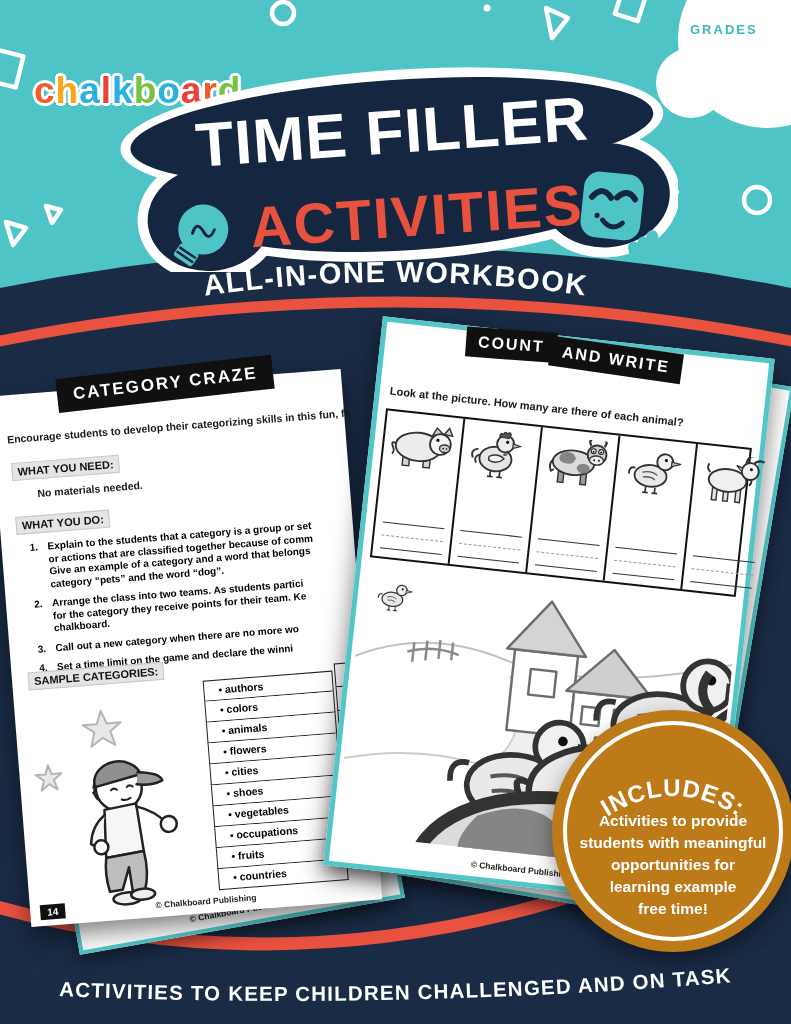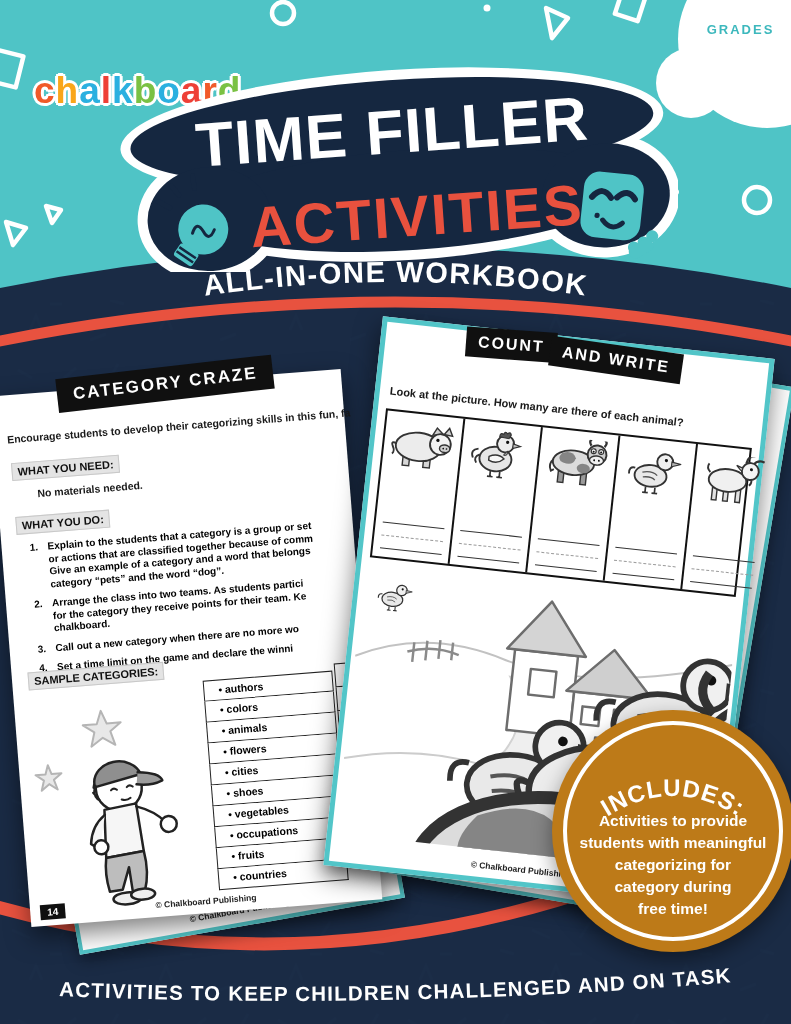--- a/index.html
+++ b/index.html
@@ -10,21 +10,21 @@
   
   .logo{position:absolute;left:34px;top:22px;font-size:37px;font-weight:bold;
     letter-spacing:1px;white-space:nowrap;
     text-shadow:3px 0 0 #fff,-3px 0 0 #fff,0 3px 0 #fff,0 -3px 0 #fff,
       2px 2px 0 #fff,-2px 2px 0 #fff,2px -2px 0 #fff,-2px -2px 0 #fff;margin-top:48px;}
   
   .grades-blob{position:absolute;left:678px;top:-50px;width:178px;height:178px;
     background:#fff;border-radius:50%;}
   .grades-bump{position:absolute;left:656px;top:48px;width:70px;height:70px;
     background:#fff;border-radius:50%;}
-  .grades-label{position:absolute;left:690px;top:22px;width:101px;text-align:center;
+  .grades-label{position:absolute;left:690px;top:22px;width:101px;text-align:left;
     color:#3db8bd;font-size:13px;font-weight:bold;letter-spacing:2px;}
   .grades-value{position:absolute;left:690px;top:36px;width:101px;text-align:center;
     color:#45bec2;font-size:46px;font-weight:bold;}
   
   .sheet-back{position:absolute;background:#fff;border:4px solid #52c5c8;
     box-shadow:0 6px 16px rgba(0,0,0,.4);}
   .page{position:absolute;background:#fff;box-shadow:0 10px 24px rgba(0,0,0,.5);}
   .page-left{left:10px;top:382px;width:352px;height:532px;transform:rotate(-4.5deg);z-index:3;}
   .page-right{left:352px;top:336px;width:394px;height:552px;transform:rotate(6.2deg);
     border:5px solid #52c5c8;z-index:5;}
@@ -456,19 +456,19 @@
       <defs>
           <path id="incPath" d="M42,116 Q121,56 200,116"></path>
         </defs>
       <text font-size="24" font-weight="bold" fill="#ffffff" letter-spacing="1">
         <textPath href="#incPath" startOffset="50%" text-anchor="middle">INCLUDES:</textPath>
       </text>
     </svg>
     <div class="includes-body">
       <div>Activities to provide</div>
       <div>students with meaningful</div>
-      <div>categorizing for</div>
-      <div>category during</div>
+      <div>opportunities for</div>
+      <div>learning example</div>
       <div>free time!</div>
     </div>
   </div>
 
 </div>
 
 </body></html>

